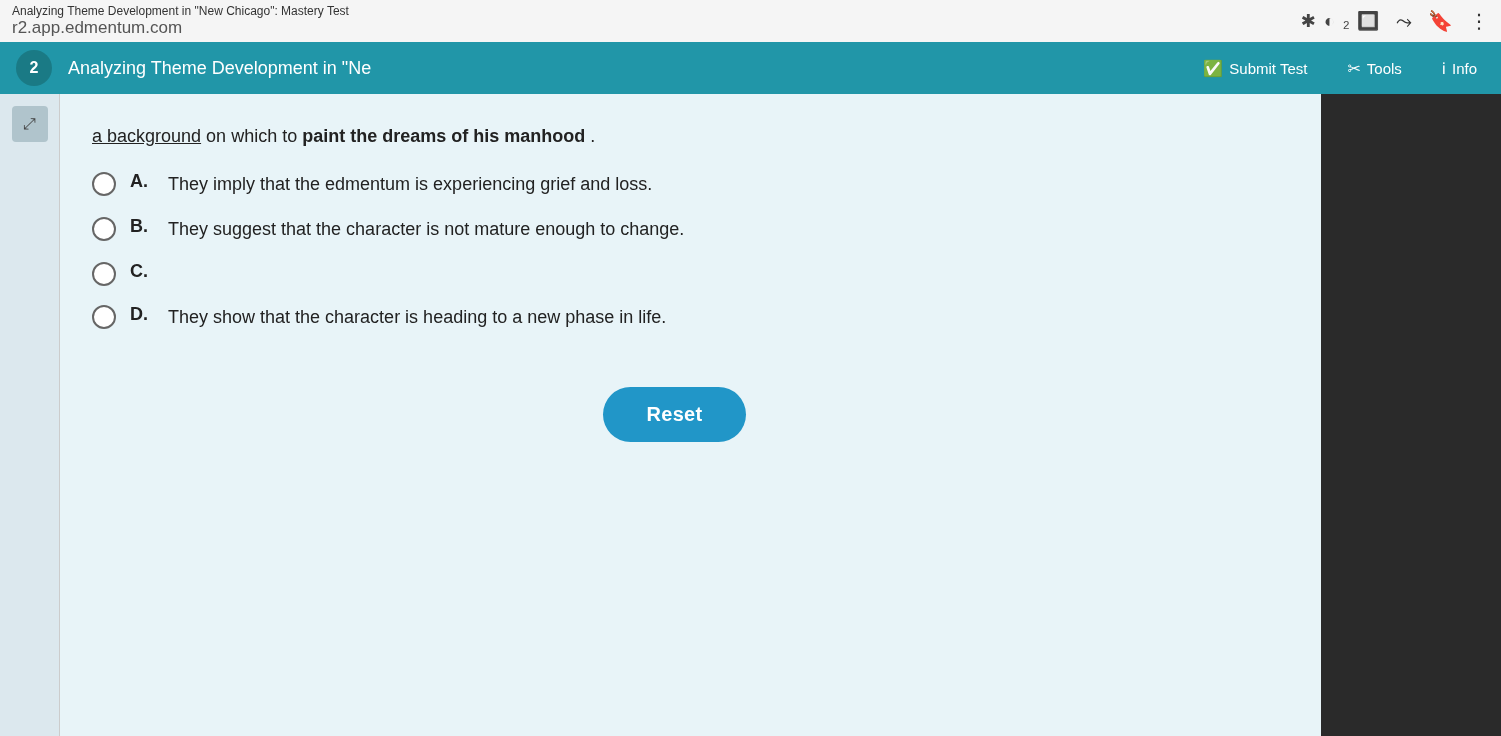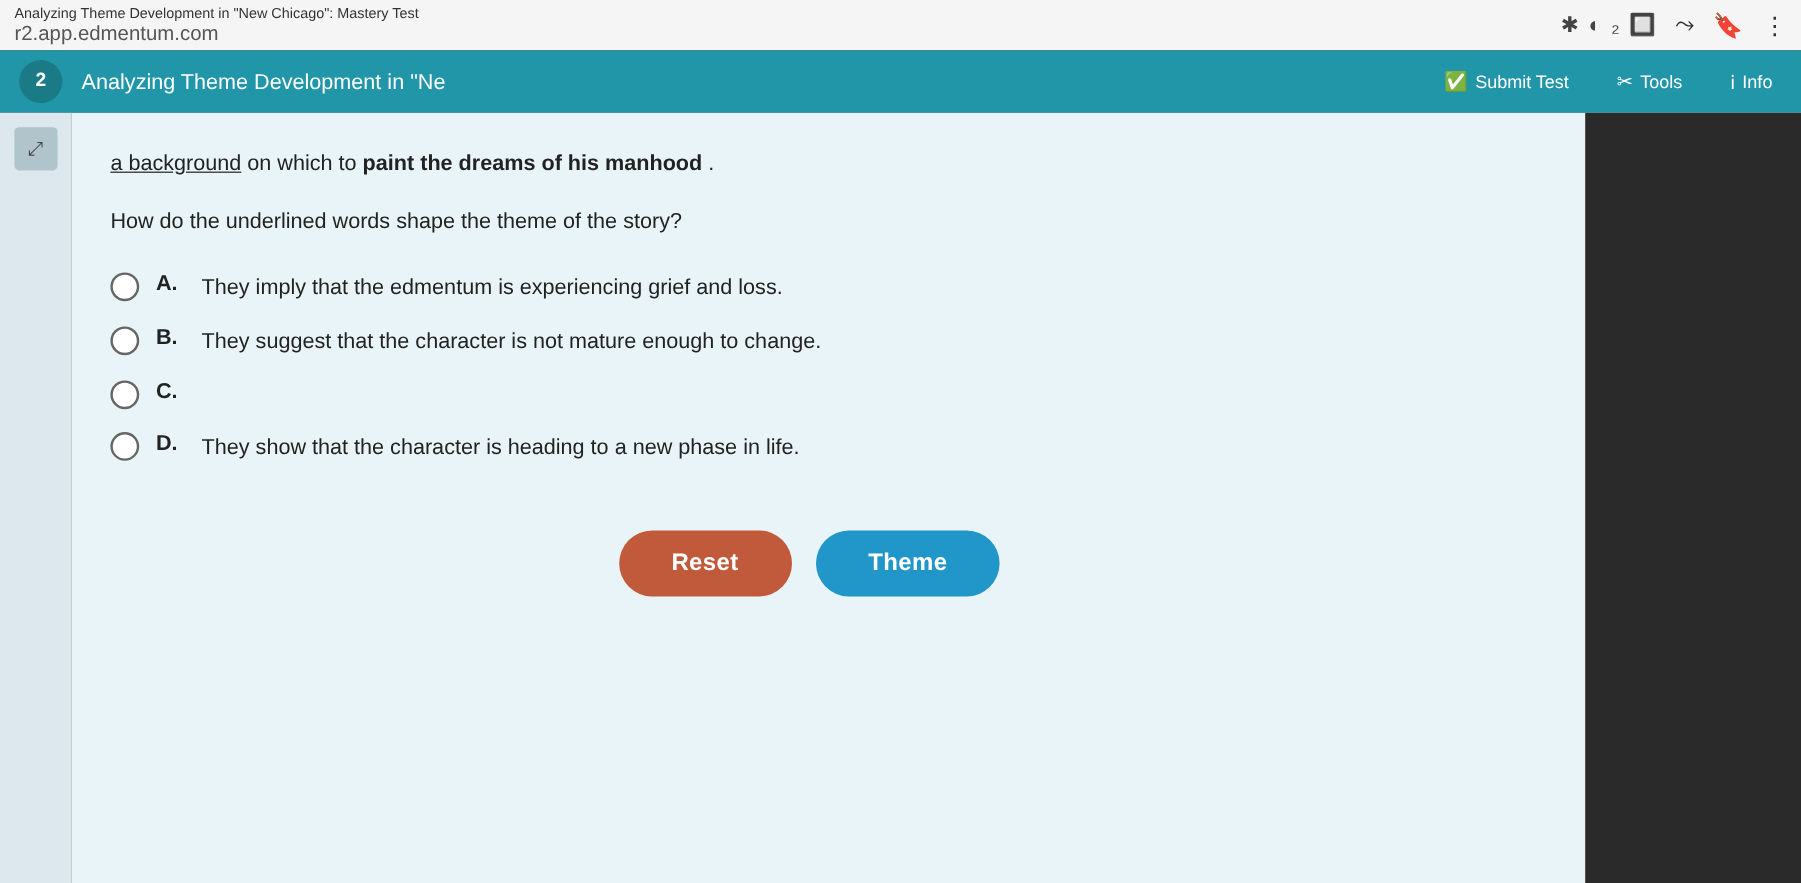--- a/index.html
+++ b/index.html
@@ -275,21 +275,20 @@
 
   <div class="content-area">
 
     <div class="passage-text">
       <span class="underline">a background</span>
       <span> on which to </span>
       <span class="bold">paint the dreams of his manhood</span>
       <span>.</span>
     </div>
 
-    <div class="question-text">How do the underlined words shape the theme of the story?</div>
 
     <div class="options-list">
 
       <div class="option-item">
         <div class="radio-circle"></div>
         <span class="option-label">A.</span>
         <span class="option-text">They imply that the edmentum is experiencing grief and loss.</span>
       </div>
 
       <div class="option-item">
@@ -305,20 +304,19 @@
 
       <div class="option-item">
         <div class="radio-circle"></div>
         <span class="option-label">D.</span>
         <span class="option-text">They show that the character is heading to a new phase in life.</span>
       </div>
 
     </div>
 
     <div class="buttons-row">
-      <button class="btn-reset">Reset</button>
-      <button class="btn-next">Theme</button>
+      <button class="btn-next">Reset</button>
     </div>
 
   </div>
 
   <div class="right-panel"></div>
 </div>
 
 </body></html>

